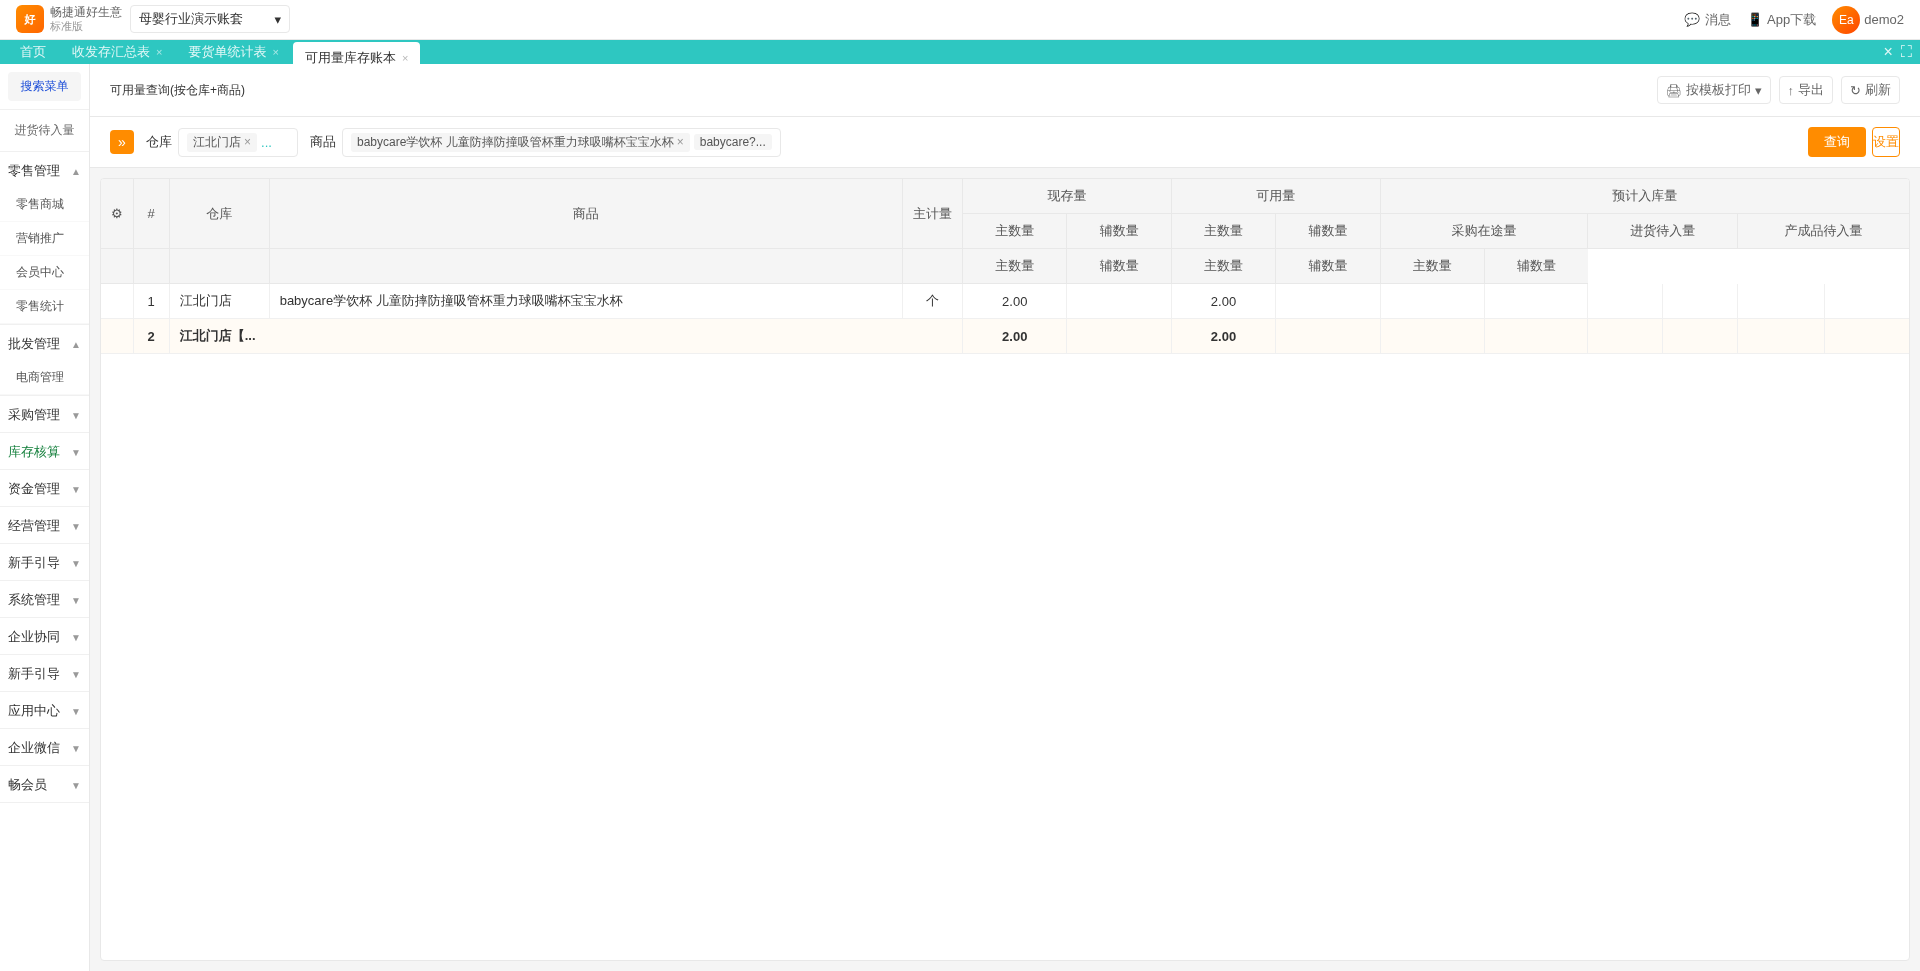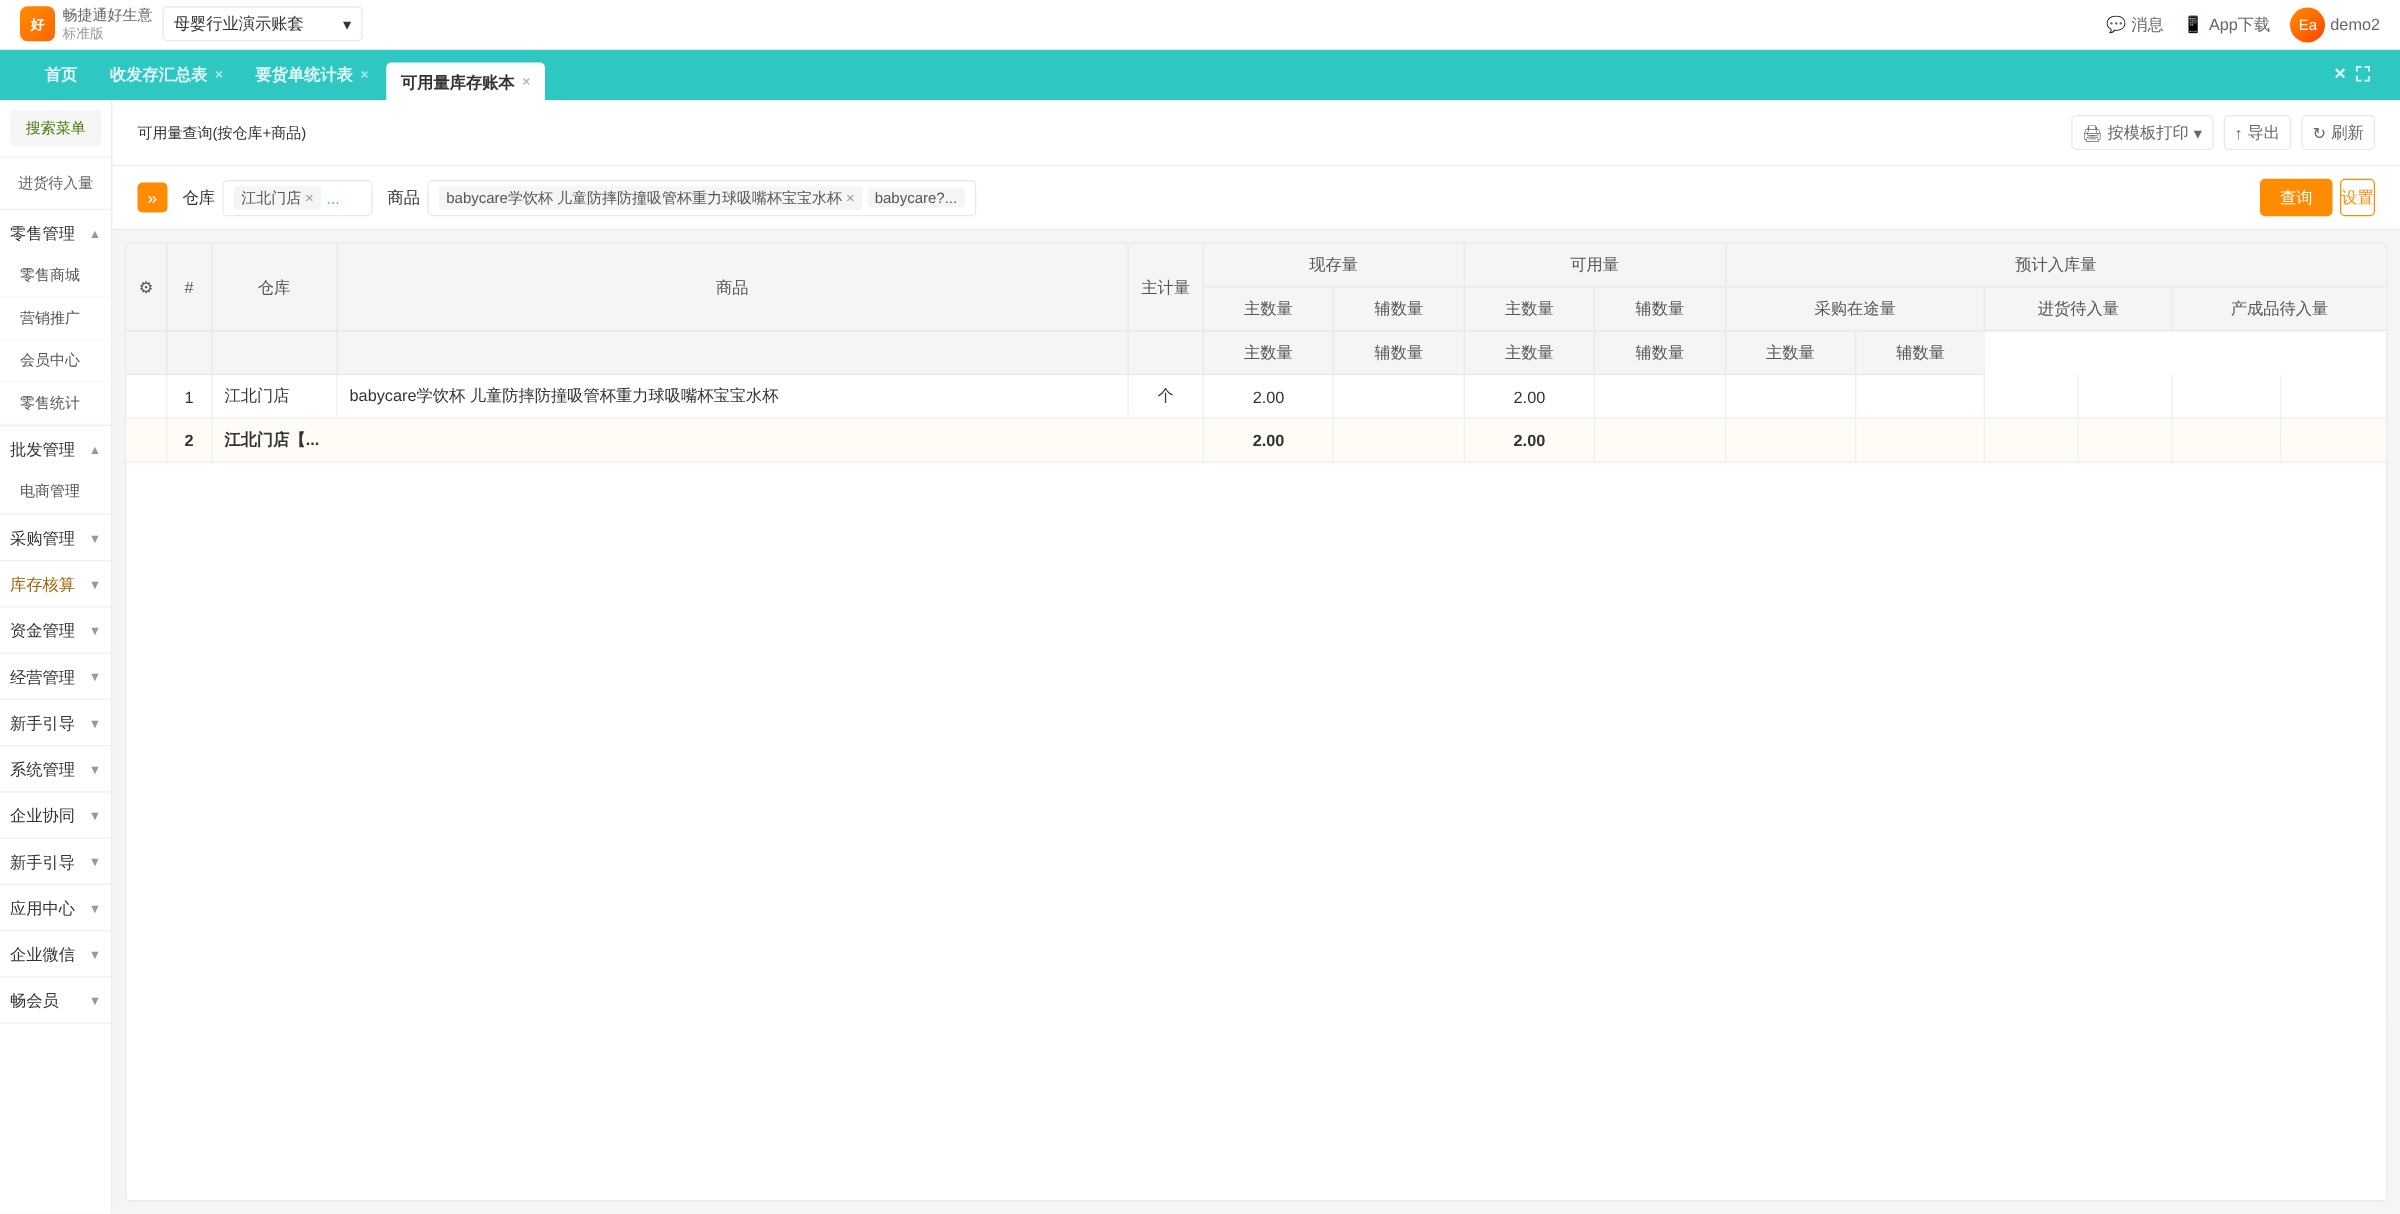--- a/index.html
+++ b/index.html
@@ -53,28 +53,27 @@
     }
     .user-avatar {
       width: 28px; height: 28px; border-radius: 50%;
       background: linear-gradient(135deg, #ff8c00, #ff4500);
       display: flex; align-items: center; justify-content: center;
       color: #fff; font-size: 12px;
     }
 
     
     .nav-tabs {
-      height: 40px;
+      height: 24px;
       background: #2ec7c1;
       display: flex;
       align-items: center;
-      padding: 0 24px;
+      padding: 0 8px;
       flex-shrink: 0;
       gap: 2px;
-      font-weight: bold;
     }
     .nav-tab {
       height: 32px;
       padding: 0 12px;
       border-radius: 4px 4px 0 0;
       display: flex; align-items: center; gap: 6px;
       font-size: 13px;
       cursor: pointer;
       color: rgba(255,255,255,0.85);
       white-space: nowrap;
@@ -118,21 +117,21 @@
       flex-shrink: 0;
       overflow-y: auto;
     }
     .sidebar-search {
       padding: 8px;
       border-bottom: 1px solid #f0f0f0;
     }
     .sidebar-search-btn {
       width: 100%; padding: 6px 4px;
       background: #f5f5f5; border: none; border-radius: 4px;
-      font-size: 12px; color: #4d7c0f; cursor: pointer;
+      font-size: 12px; color: #1d4ed8; cursor: pointer;
       text-align: center;
     }
     .sidebar-nav-btn {
       padding: 8px;
       border-bottom: 1px solid #f0f0f0;
     }
     .sidebar-nav-link {
       display: block; text-align: center;
       font-size: 12px; color: #666; padding: 4px;
       cursor: pointer;
@@ -393,21 +392,21 @@
 
     <div class="sidebar-section">
       <div class="sidebar-section-header">
         <span class="sidebar-section-title">采购管理</span>
         <span class="sidebar-section-arrow">▼</span>
       </div>
     </div>
 
     <div class="sidebar-section">
       <div class="sidebar-section-header">
-        <span class="sidebar-section-title" style="color:#a16207;">库存核算</span>
+        <span class="sidebar-section-title" style="color:#15803d;">库存核算</span>
         <span class="sidebar-section-arrow">▼</span>
       </div>
     </div>
 
     <div class="sidebar-section">
       <div class="sidebar-section-header">
         <span class="sidebar-section-title">资金管理</span>
         <span class="sidebar-section-arrow">▼</span>
       </div>
     </div>

